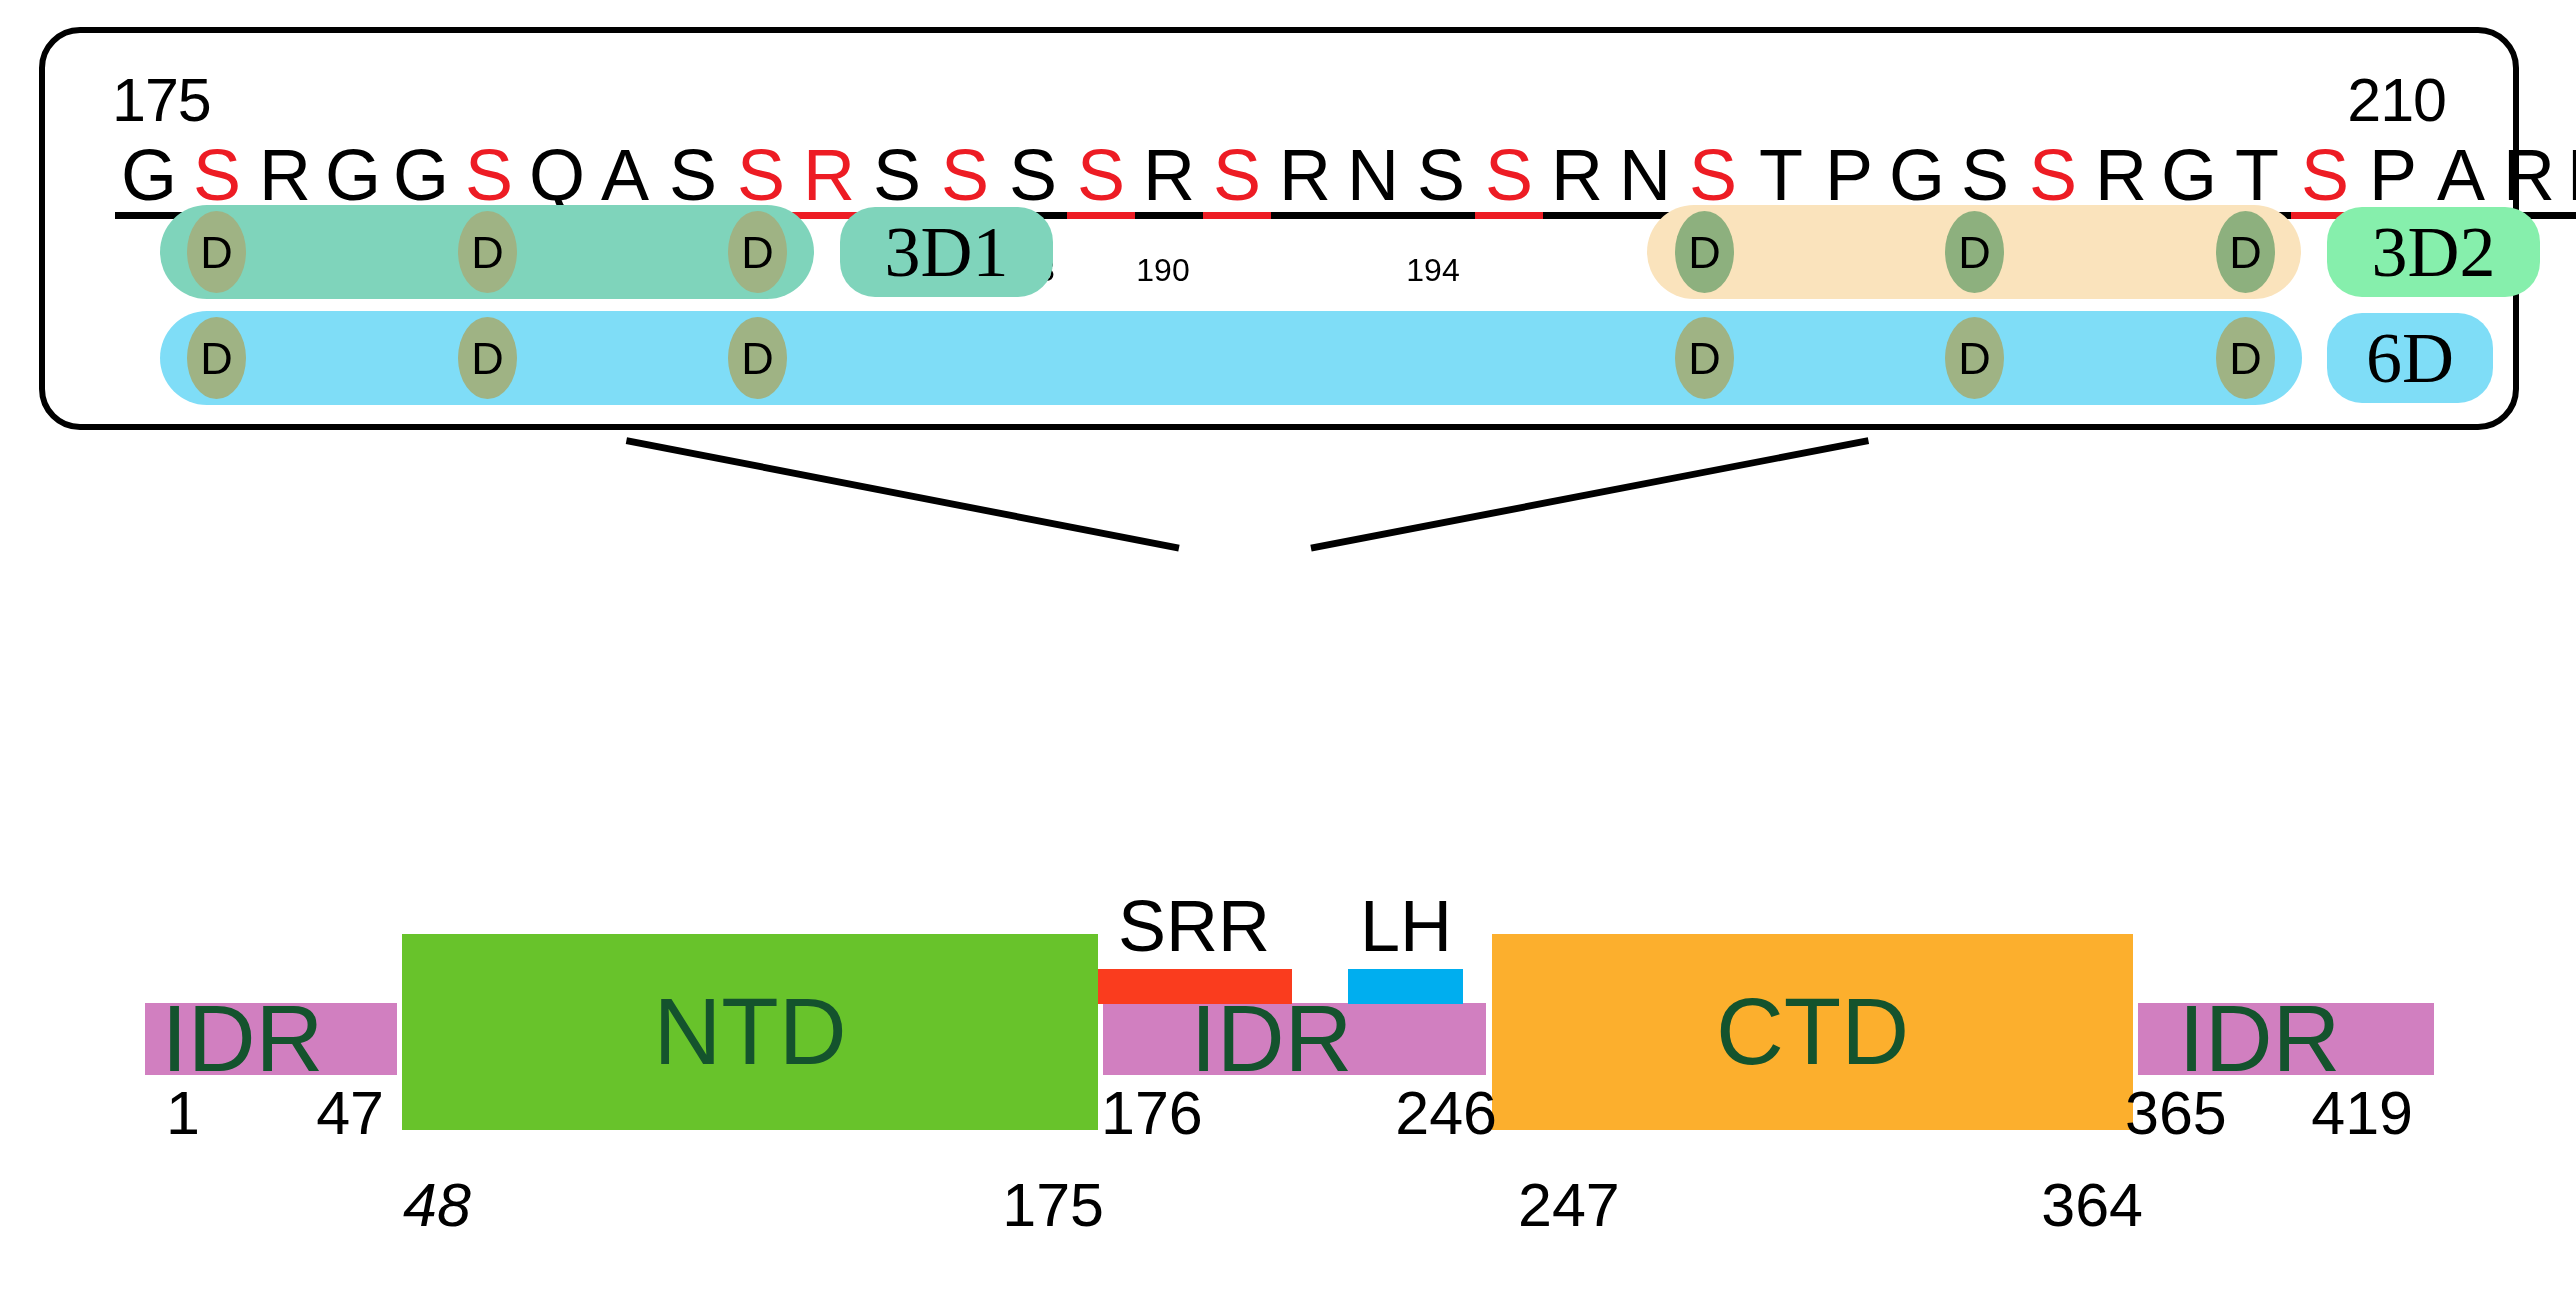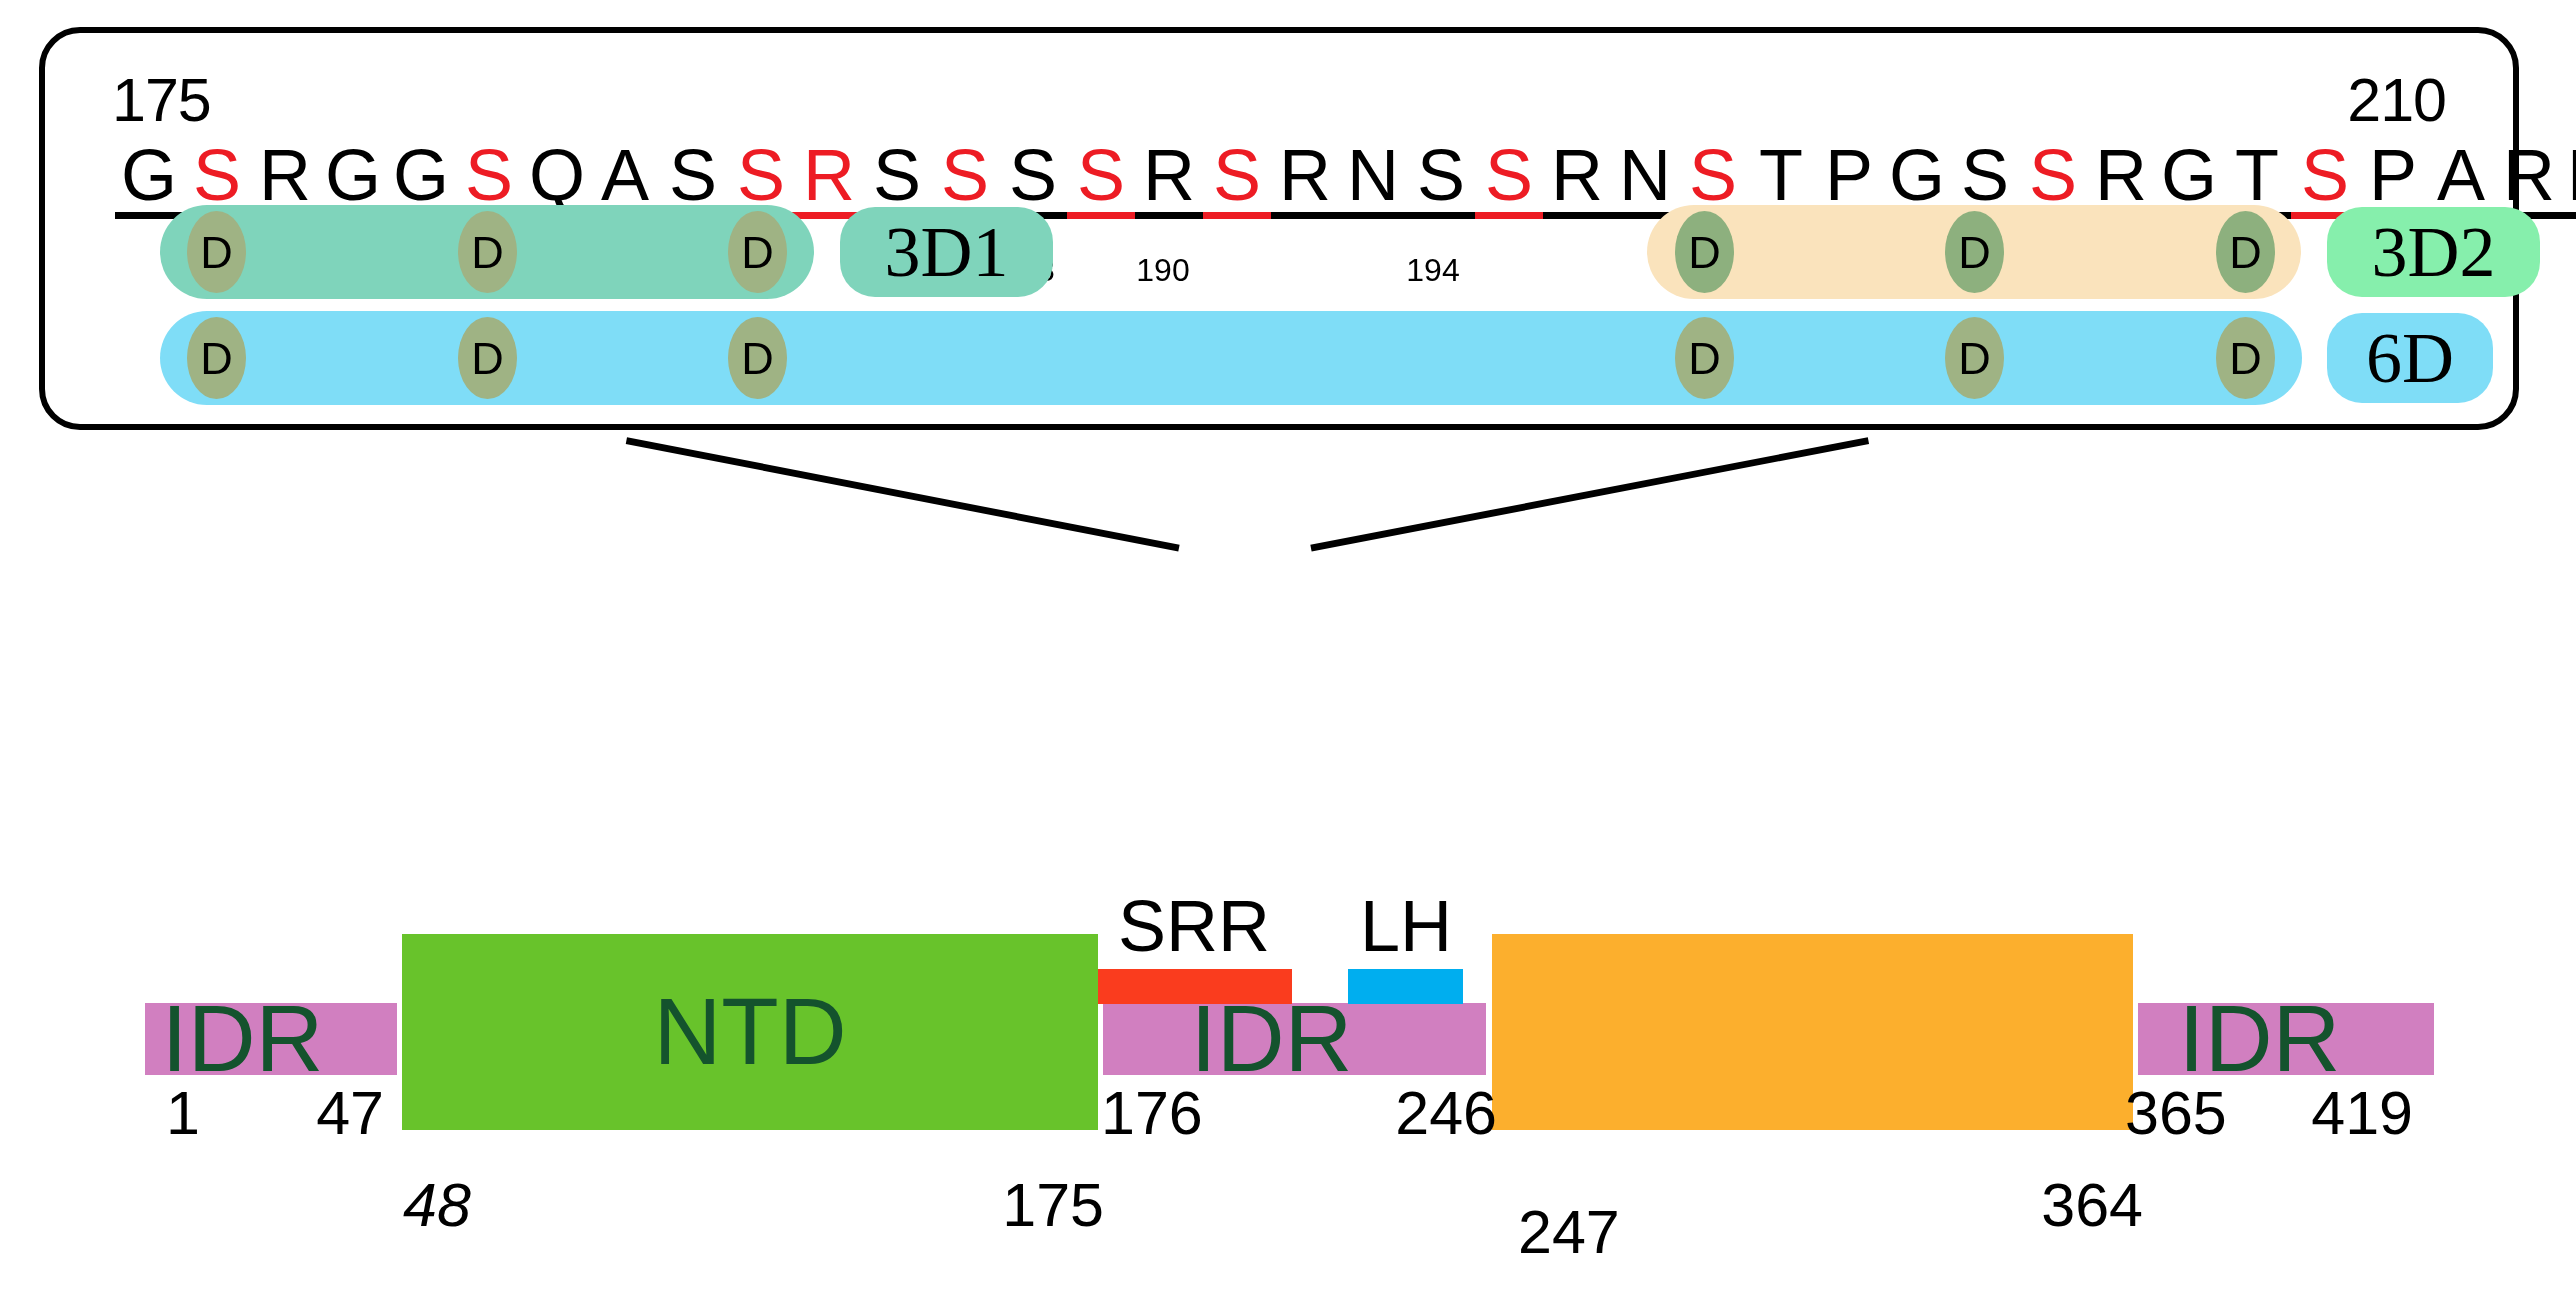--- a/index.html
+++ b/index.html
@@ -266,29 +266,30 @@
       <div class="idr-bar" style="left: 145px; top: 996px; width: 252px; height: 72px; background: rgb(209, 127, 192);"></div>
       <div class="idr-bar" style="left: 1103px; top: 996px; width: 383px; height: 72px; background: rgb(209, 127, 192);"></div>
       <div class="idr-bar" style="left: 2138px; top: 996px; width: 296px; height: 72px; background: rgb(209, 127, 192);"></div>
       <div class="motif-bar" style="left: 1096px; top: 962px; width: 196px; height: 35px; background: rgb(250, 60, 30);"></div>
       <div class="motif-text" style="left: 1194px; top: 883px; transform: translateX(-50%);">SRR</div>
       <div class="motif-bar" style="left: 1348px; top: 962px; width: 115px; height: 35px; background: rgb(0, 174, 239);"></div>
       <div class="motif-text" style="left: 1406px; top: 883px; transform: translateX(-50%);">LH</div>
       <div class="dom-box" style="left: 402px; top: 927px; width: 696px; height: 196px; background: rgb(104, 195, 43);"></div>
       <div class="dom-text" style="left: 402px; top: 927px; width: 696px; height: 196px;">NTD</div>
       <div class="dom-box" style="left: 1492px; top: 927px; width: 641px; height: 196px; background: rgb(252, 175, 45);"></div>
+      <div class="dom-text" style="left: 1492px; top: 927px; width: 641px; height: 196px;">CTD</div>
       <div class="dom-text" style="left: 47px; top: 988px; width: 391px; height: 88px;">IDR</div>
       <div class="dom-text" style="left: 1076px; top: 988px; width: 391px; height: 88px;">IDR</div>
       <div class="dom-text" style="left: 2064px; top: 988px; width: 391px; height: 88px;">IDR</div>
       <div class="bnum" style="top: 1076px; left: 166px;">1</div>
       <div class="bnum" style="top: 1076px; left: 384px; transform: translateX(-100%);">47</div>
       <div class="bnum" style="top: 1168px; left: 403px; font-style: italic;">48</div>
       <div class="bnum" style="top: 1168px; left: 1104px; transform: translateX(-100%);">175</div>
       <div class="bnum" style="top: 1076px; left: 1101px;">176</div>
       <div class="bnum" style="top: 1076px; left: 1497px; transform: translateX(-100%);">246</div>
-      <div class="bnum" style="top: 1168px; left: 1518px; margin-top: 27px;">247</div>
+      <div class="bnum" style="top: 1168px; left: 1518px;">247</div>
       <div class="bnum" style="top: 1168px; left: 2143px; transform: translateX(-100%);">364</div>
       <div class="bnum" style="top: 1076px; left: 2125px;">365</div>
       <div class="bnum" style="top: 1076px; left: 2413px; transform: translateX(-100%);">419</div>
     </div>
 
 </div>
 
 
 </body></html>

